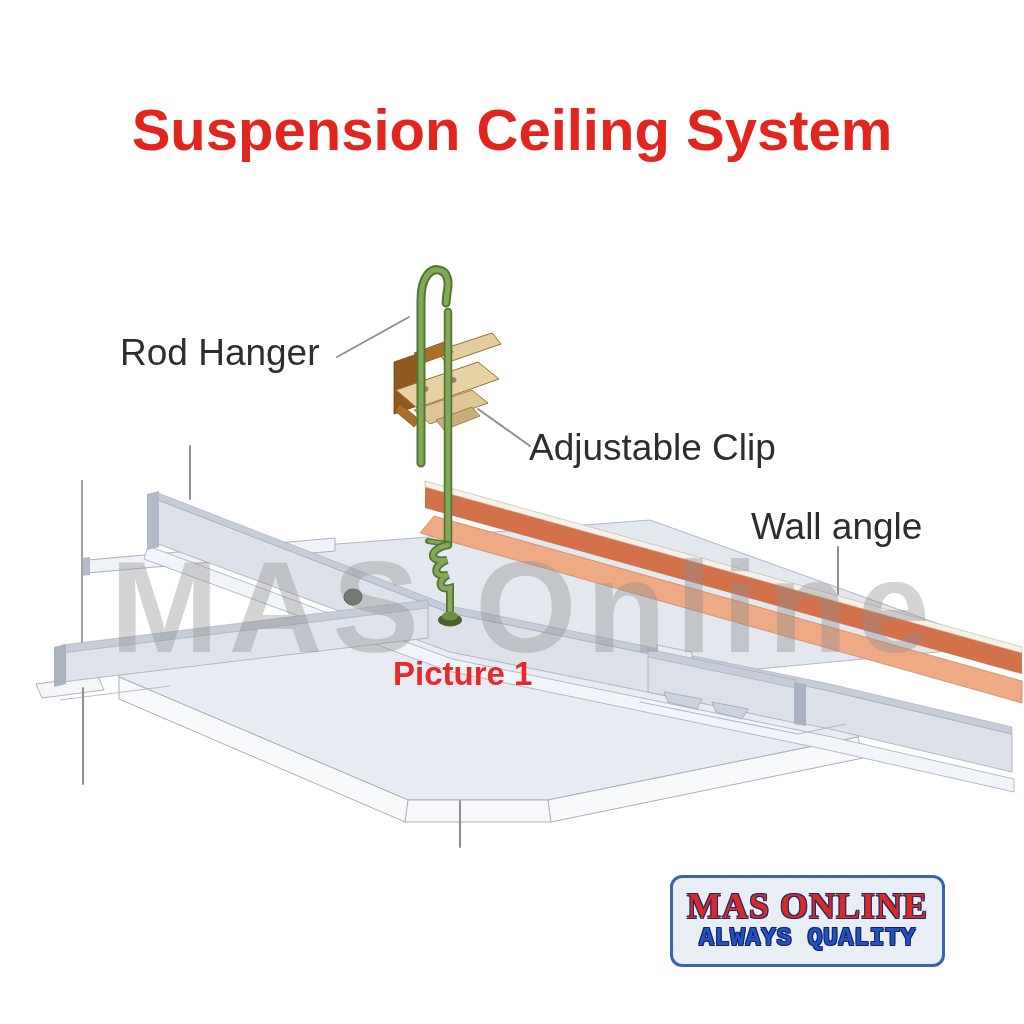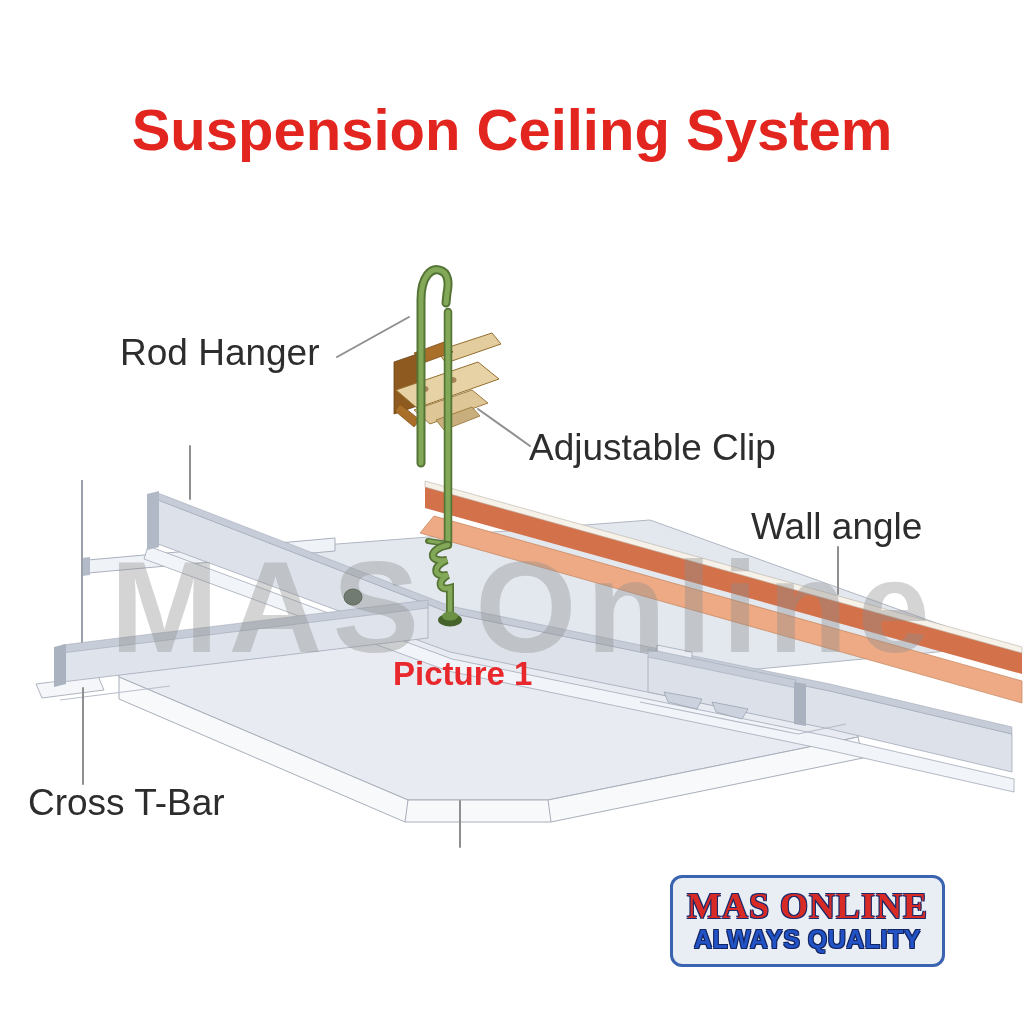--- a/index.html
+++ b/index.html
@@ -38,21 +38,21 @@
     box-sizing:border-box;border:3px solid var(--logo-border,#3a63b0);border-radius:12px;
     background:var(--logo-bg,#e9eef5);display:flex;flex-direction:column;
     align-items:center;justify-content:center;gap:1px;z-index:4;
   }
   .logo-line1{
     font-family:"Liberation Serif",serif;font-weight:700;font-size:36px;line-height:1;
     color:var(--logo-c1,#d92b26);letter-spacing:1px;white-space:nowrap;
     text-shadow:-1px -1px 0 #1a2a6c,1px -1px 0 #1a2a6c,-1px 1px 0 #1a2a6c,1px 1px 0 #1a2a6c;
   }
   .logo-line2{
-    font-family:Liberation Sans, sans-serif;font-weight:700;font-size:25px;line-height:1.15;
+    font-family:Liberation Mono, monospace;font-weight:700;font-size:25px;line-height:1.15;
     color:var(--logo-c2,#2153c7);letter-spacing:0.5px;white-space:nowrap;
     text-shadow:-1px -1px 0 #14245f,1px -1px 0 #14245f,-1px 1px 0 #14245f,1px 1px 0 #14245f;
   }
 </style>
 </head>
 <body>
 
 <div class="canvas">
 
   <div class="page-title">Suspension Ceiling System</div>
@@ -145,21 +145,20 @@
         <path d="M83,688 L83,784"></path>
         <path d="M460,801 L460,847"></path>
       </g>
     </svg>
 
     <div class="watermark">MAS Online</div>
 
     <div class="label lbl-rod-hanger">Rod Hanger</div>
     <div class="label lbl-wall-angle">Wall angle</div>
     <div class="label lbl-adjustable-clip">Adjustable Clip</div>
-    <div class="label lbl-cross-t-bar">Cross T-Bar</div>
 
     <div class="caption">Picture 1</div>
   </div>
 
   <div class="logo">
     <div class="logo-line1">MAS ONLINE</div>
     <div class="logo-line2">ALWAYS QUALITY</div>
   </div>
 
 </div>

